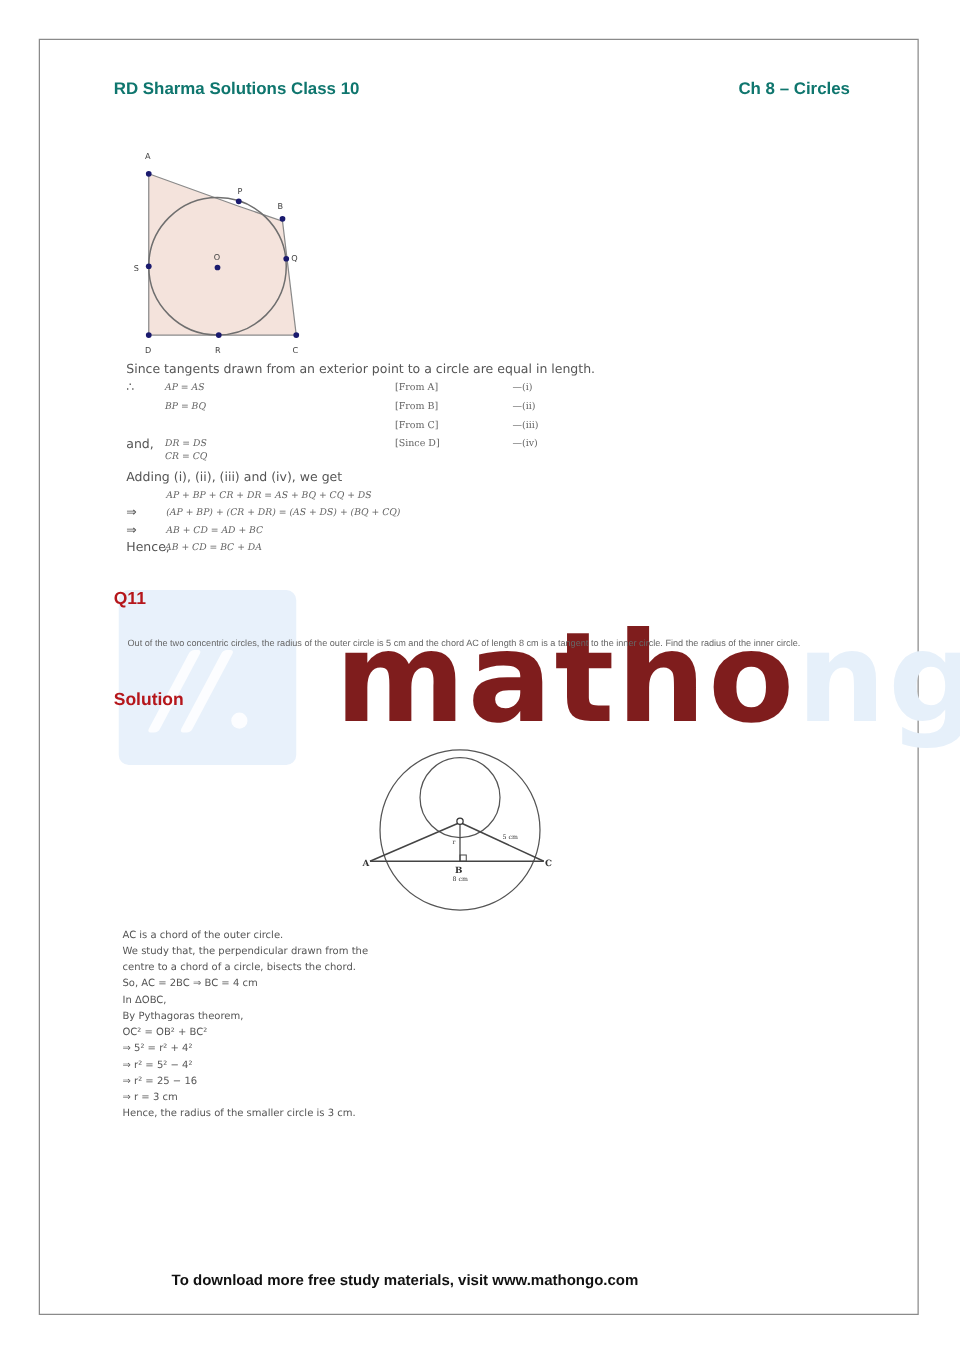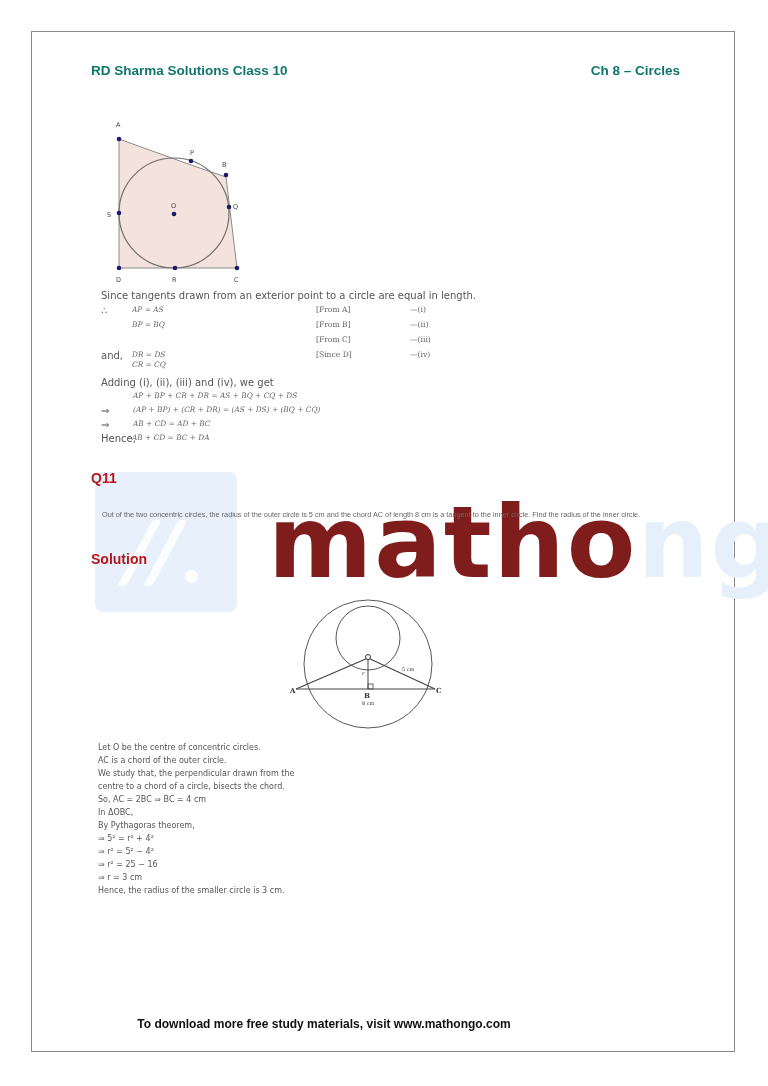--- a/index.html
+++ b/index.html
@@ -118,27 +118,27 @@
     <text x="4" y="100" font-size="7" font-weight="bold">A</text>
     <text x="78" y="105" font-size="7" font-weight="bold">B</text>
     <text x="150" y="100" font-size="7" font-weight="bold">C</text>
     <text x="76" y="82" font-size="5">r</text>
     <text x="116" y="78" font-size="5">5 cm</text>
     <text x="76" y="112" font-size="5">8 cm</text>
   </g>
 </svg>
 
 <div class="sol" style="top:741px;">
-  <div>Let O be the centre of concentric circles.</div>
   <div>AC is a chord of the outer circle.</div>
   <div>We study that, the perpendicular drawn from the</div>
   <div>centre to a chord of a circle, bisects the chord.</div>
   <div>So, AC = 2BC ⇒ BC = 4 cm</div>
   <div>In ΔOBC,</div>
   <div>By Pythagoras theorem,</div>
+  <div>OC² = OB² + BC²</div>
   <div>⇒ 5² = r² + 4²</div>
   <div>⇒ r² = 5² − 4²</div>
   <div>⇒ r² = 25 − 16</div>
   <div>⇒ r = 3 cm</div>
   <div>Hence,  the radius of the smaller circle is 3 cm.</div>
 </div>
 
 <div class="footer">To download more free study materials, visit www.mathongo.com</div>
 
 </body></html>

